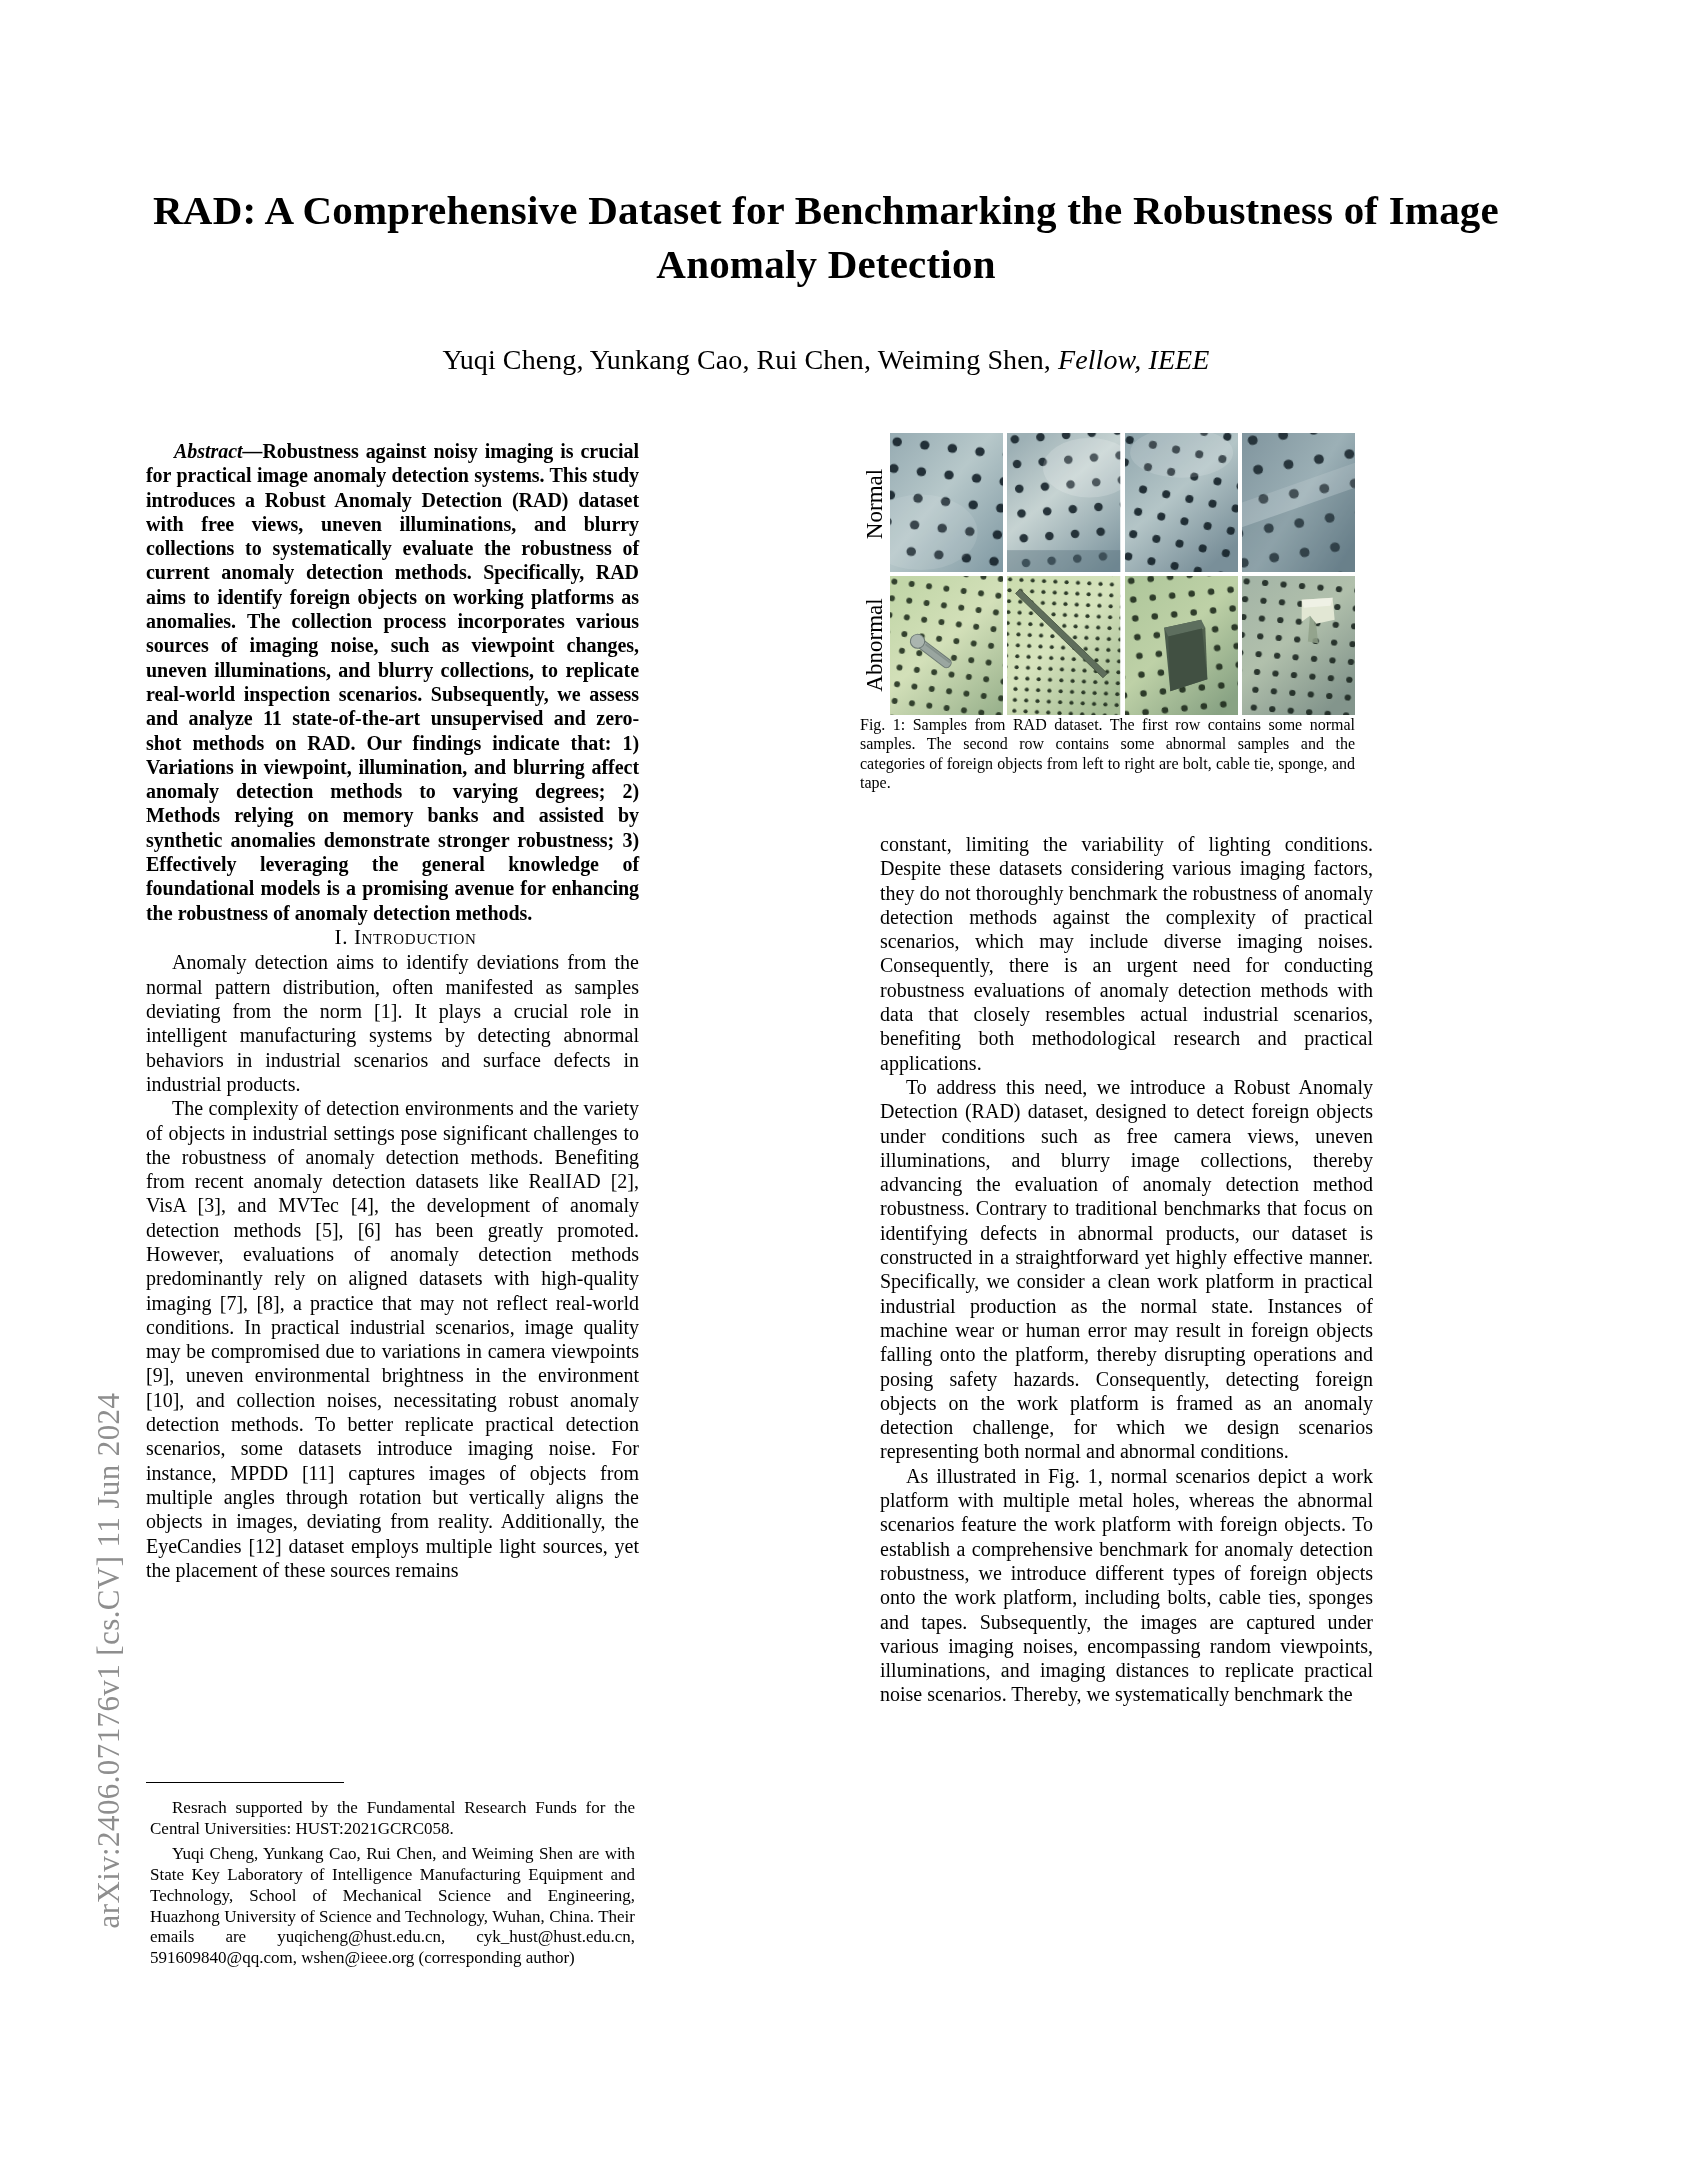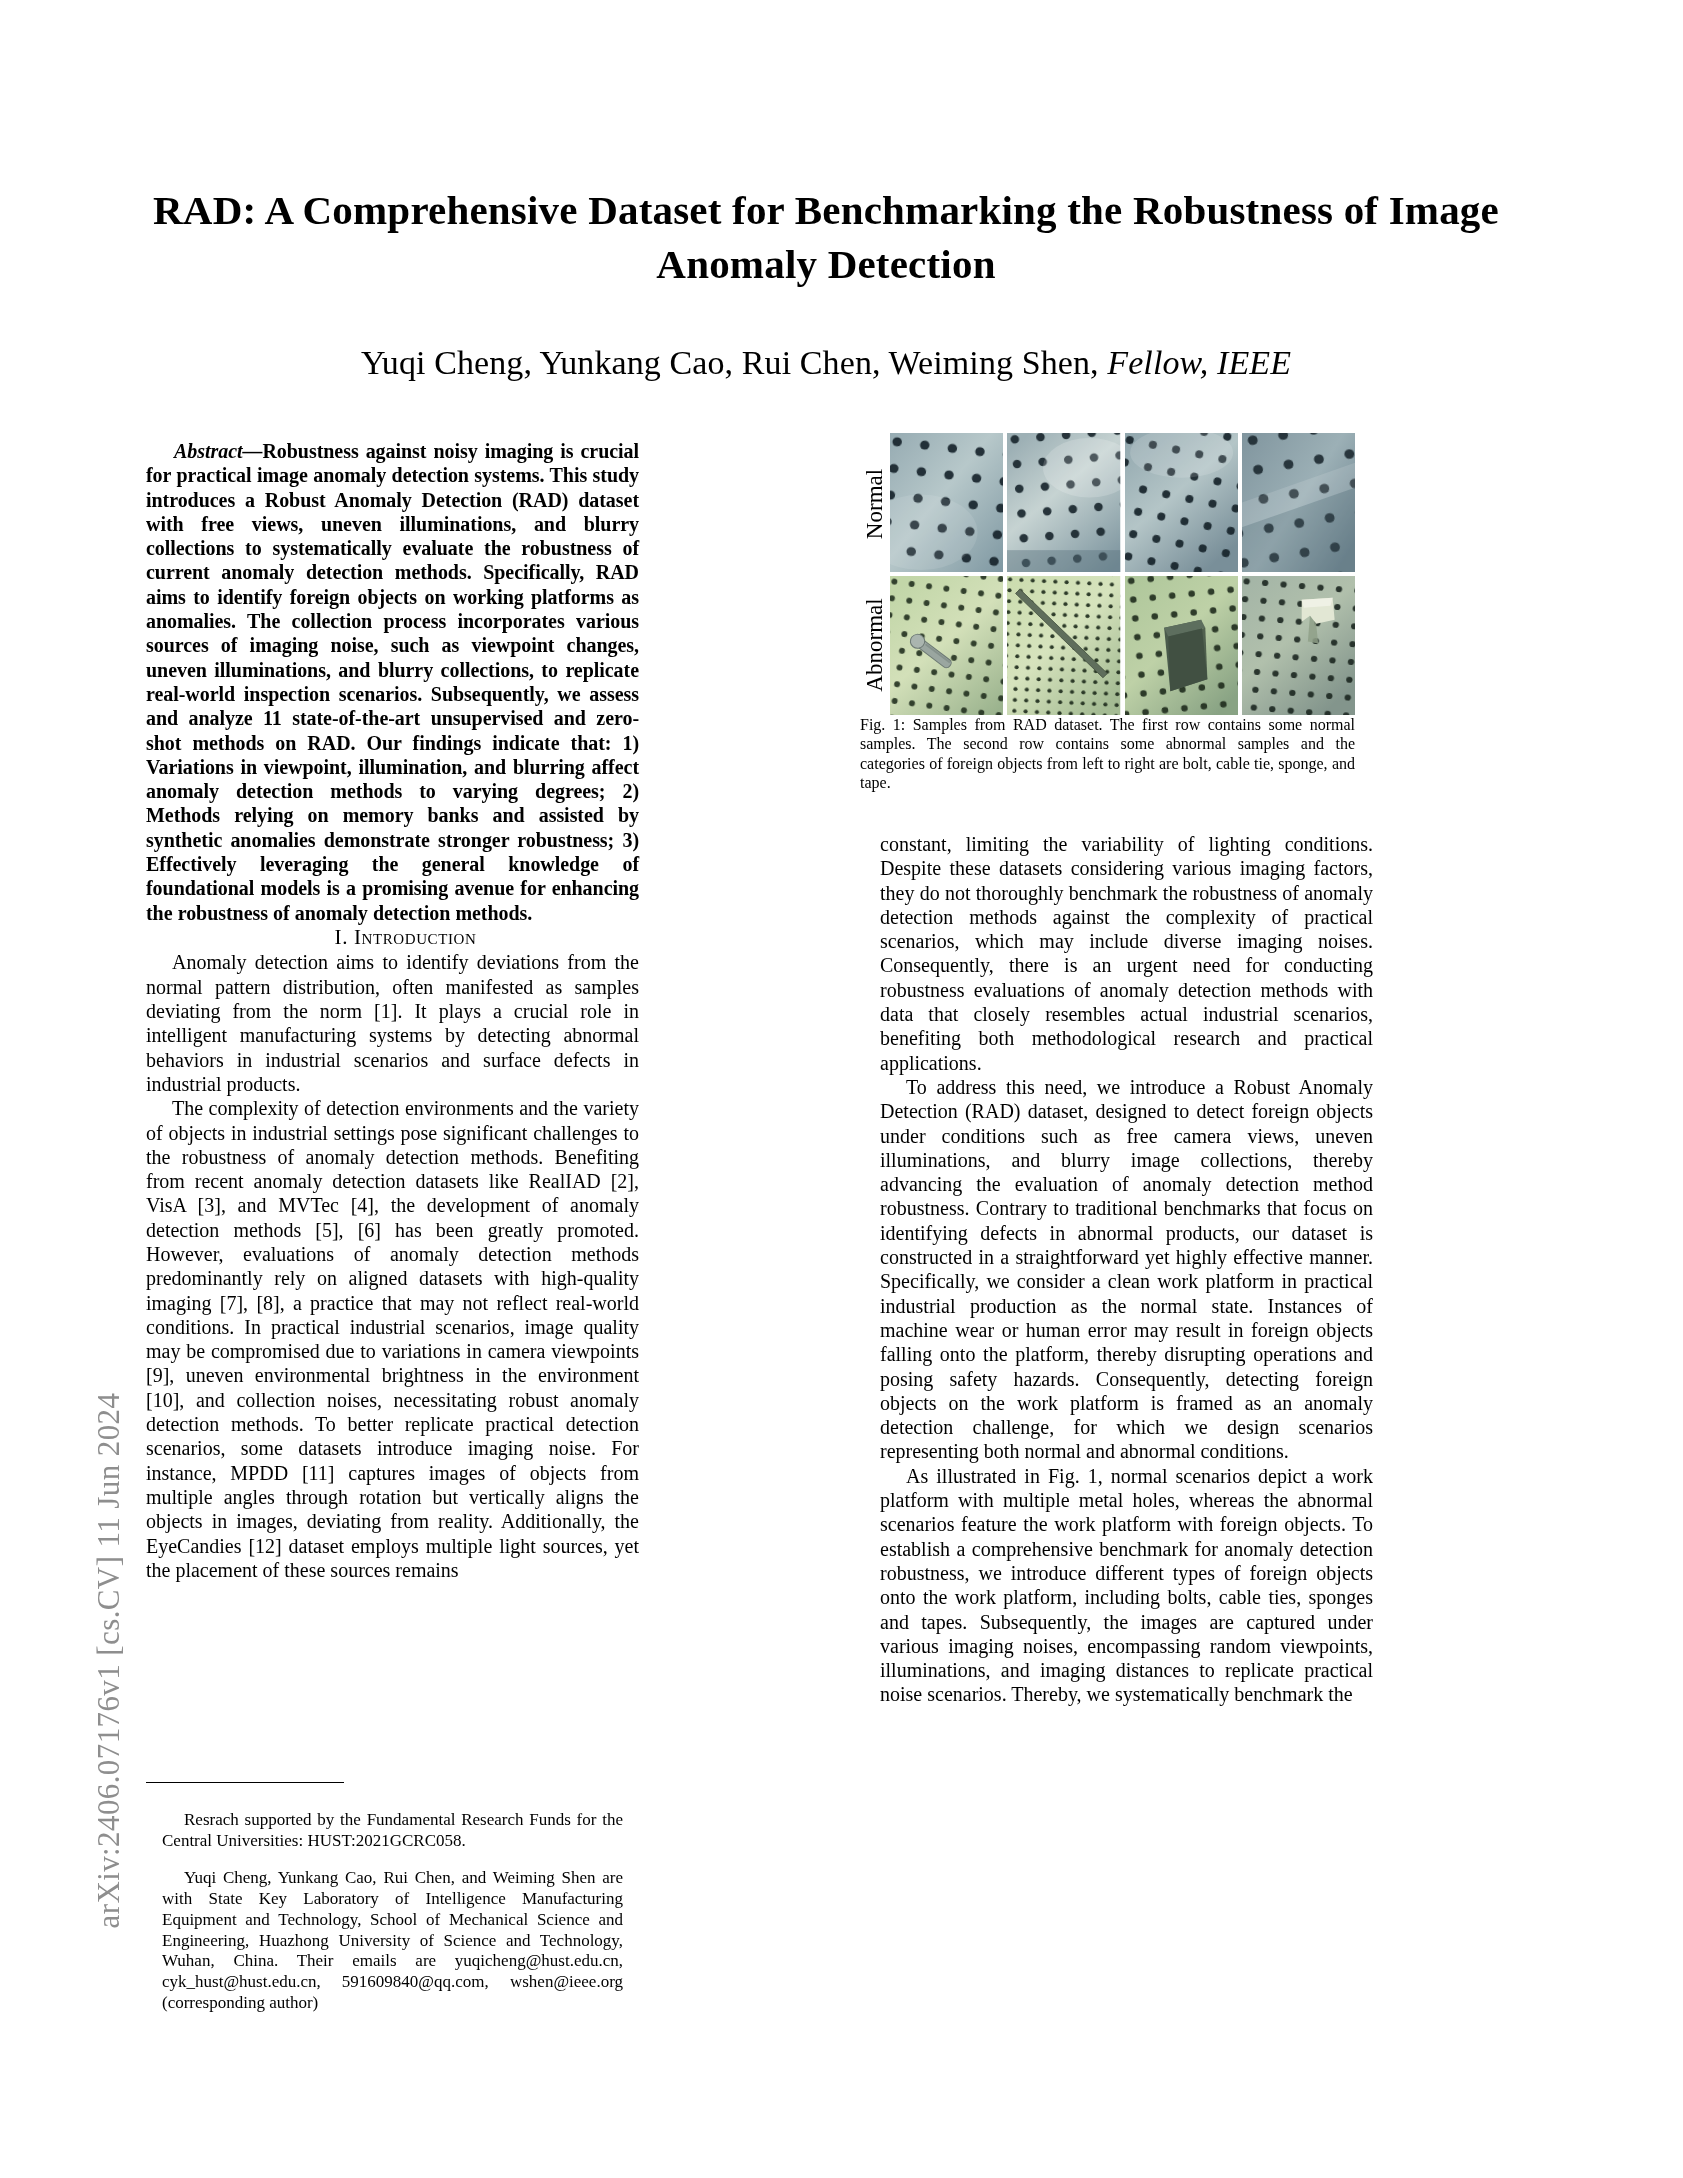--- a/index.html
+++ b/index.html
@@ -62,21 +62,21 @@
     line-height: 1.32;
     letter-spacing: 0.2px;
     margin: 0;
   }
   #author-line {
     position: absolute;
     left: 119px;
     top: 344px;
     width: 1406px;
     text-align: center;
-    font-size: 34px;
+    font-size: 28px;
     letter-spacing: 0.1px;
   }
   #author-line .fellow {
     font-style: italic;
   }
 
   
   .col {
     position: absolute;
     width: 493px;
@@ -180,21 +180,21 @@
   }
   #footnote {
     position: absolute;
     left: 142px;
     top: 1794px;
     width: 493px;
     font-size: 17px;
     line-height: 1.23;
     text-align: justify;
   }
-  #footnote p { margin: 16px; text-indent: 22px; }
+  #footnote p { margin: 4px; text-indent: 22px; }
 </style>
 </head>
 <body>
 
 <div id="arxiv-stamp">
   <div class="stamp-text">arXiv:2406.07176v1  [cs.CV]  11 Jun 2024</div>
 </div>
 
 <div id="page">
 

